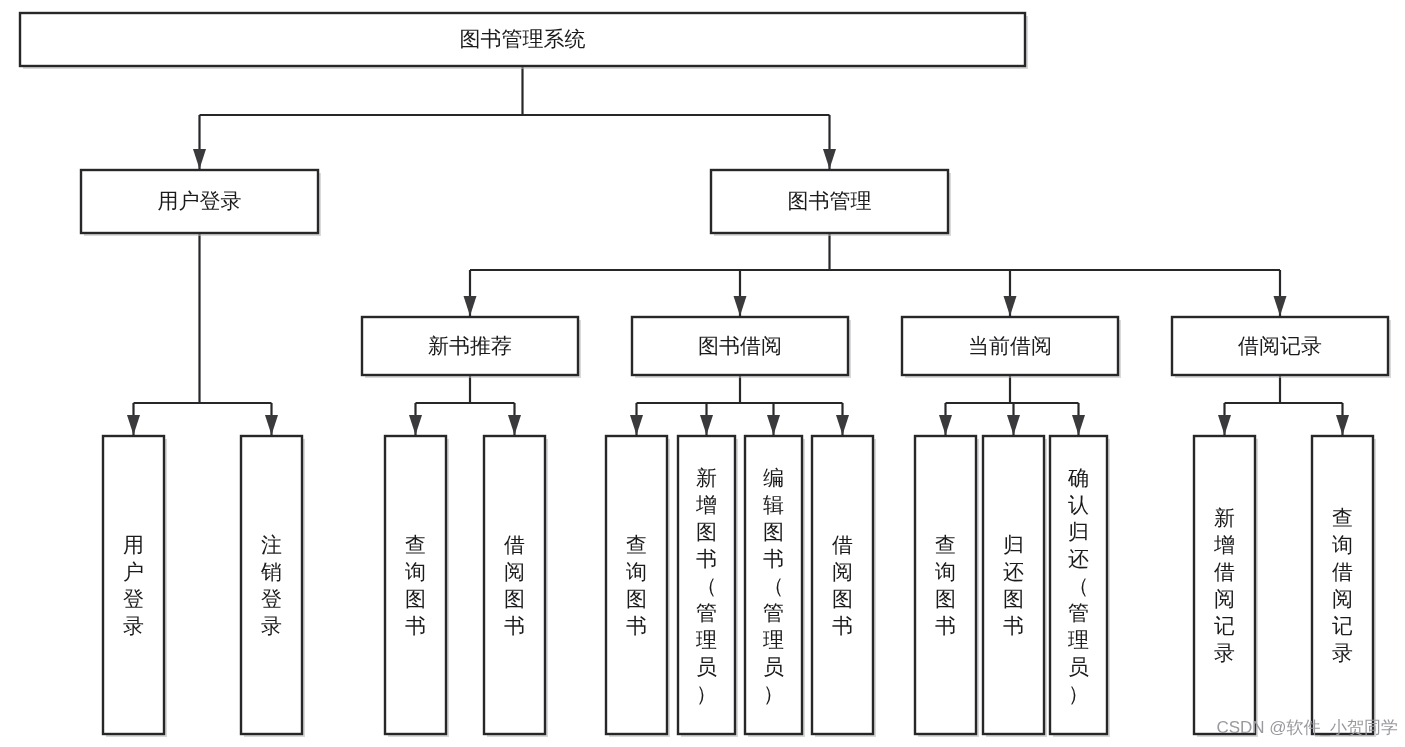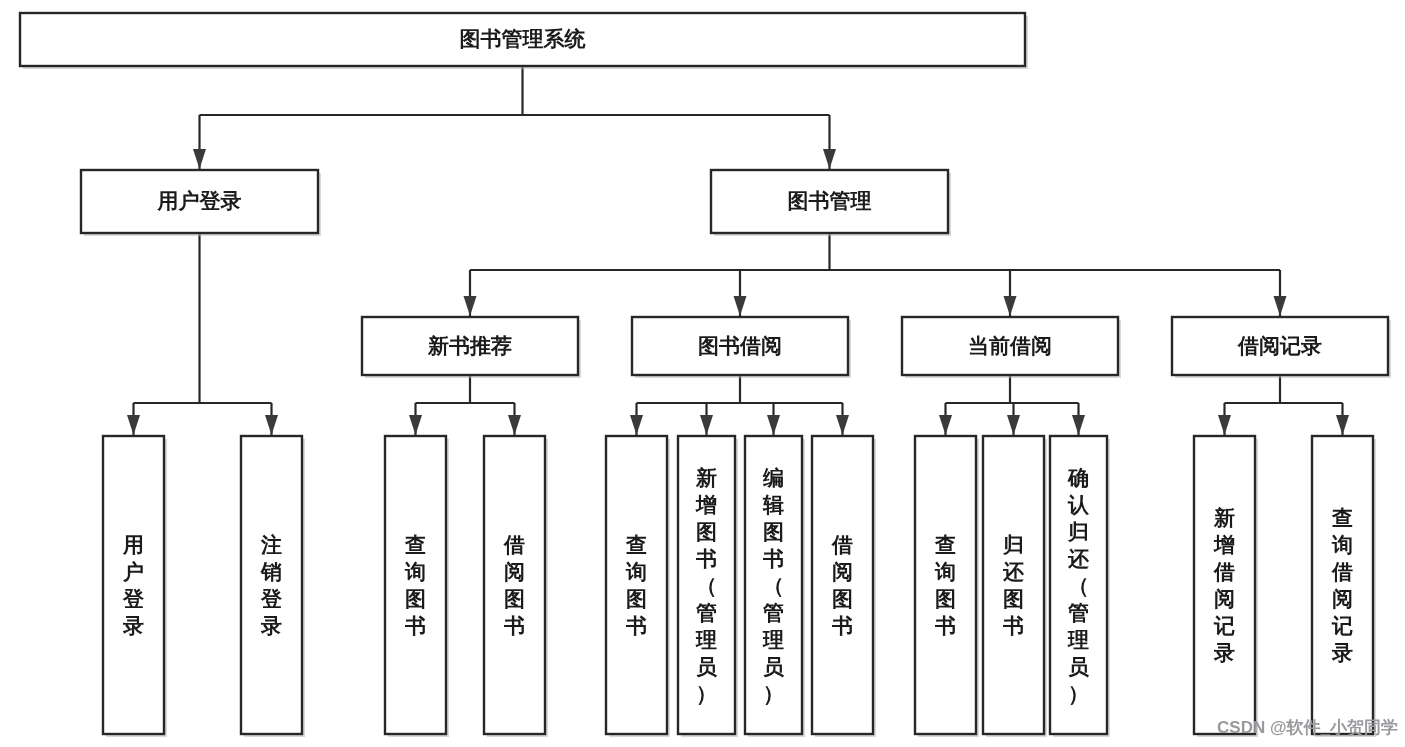--- a/index.html
+++ b/index.html
@@ -10,21 +10,20 @@
   }
   body {
     font-family: "Liberation Sans", "DejaVu Sans", sans-serif;
   }
   #diagram-root {
     position: relative;
     width: 1405px;
     height: 747px;
     background: #ffffff;
     overflow: hidden;
-    font-weight: bold;
   }
   svg.diagram-canvas {
     position: absolute;
     top: 0;
     left: 0;
     width: 1405px;
     height: 747px;
   }
   .node-rect {
     fill: #ffffff;

